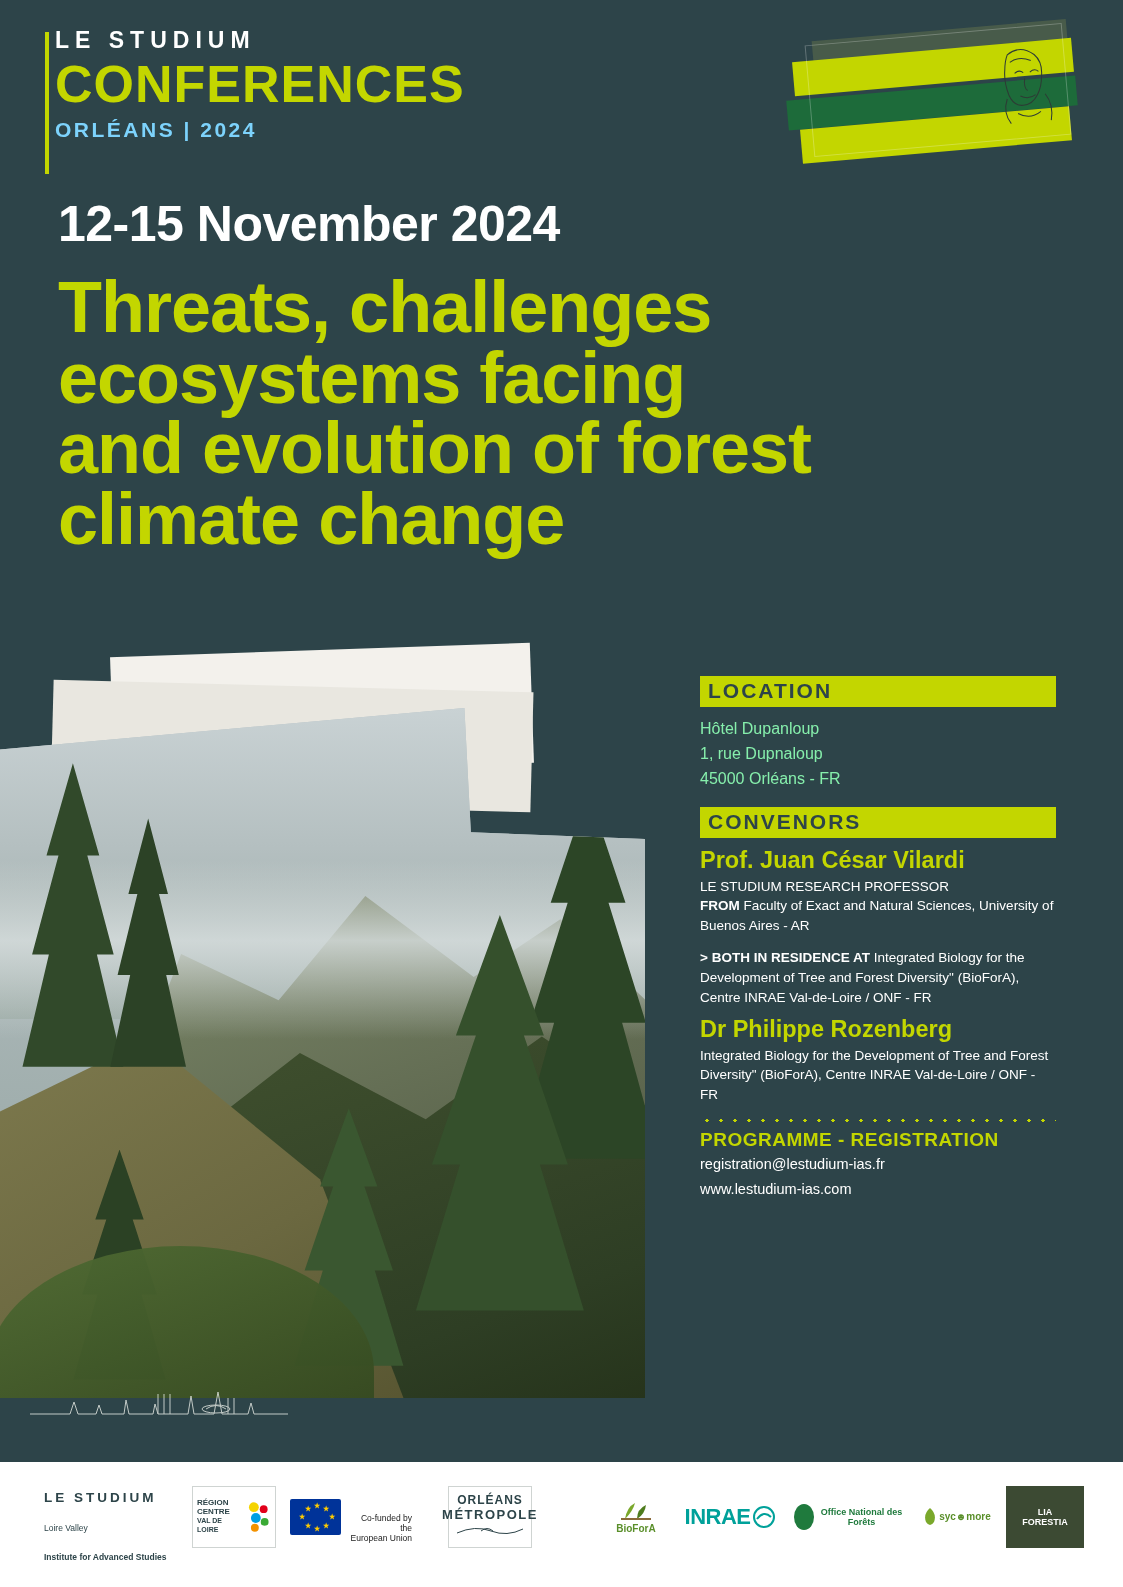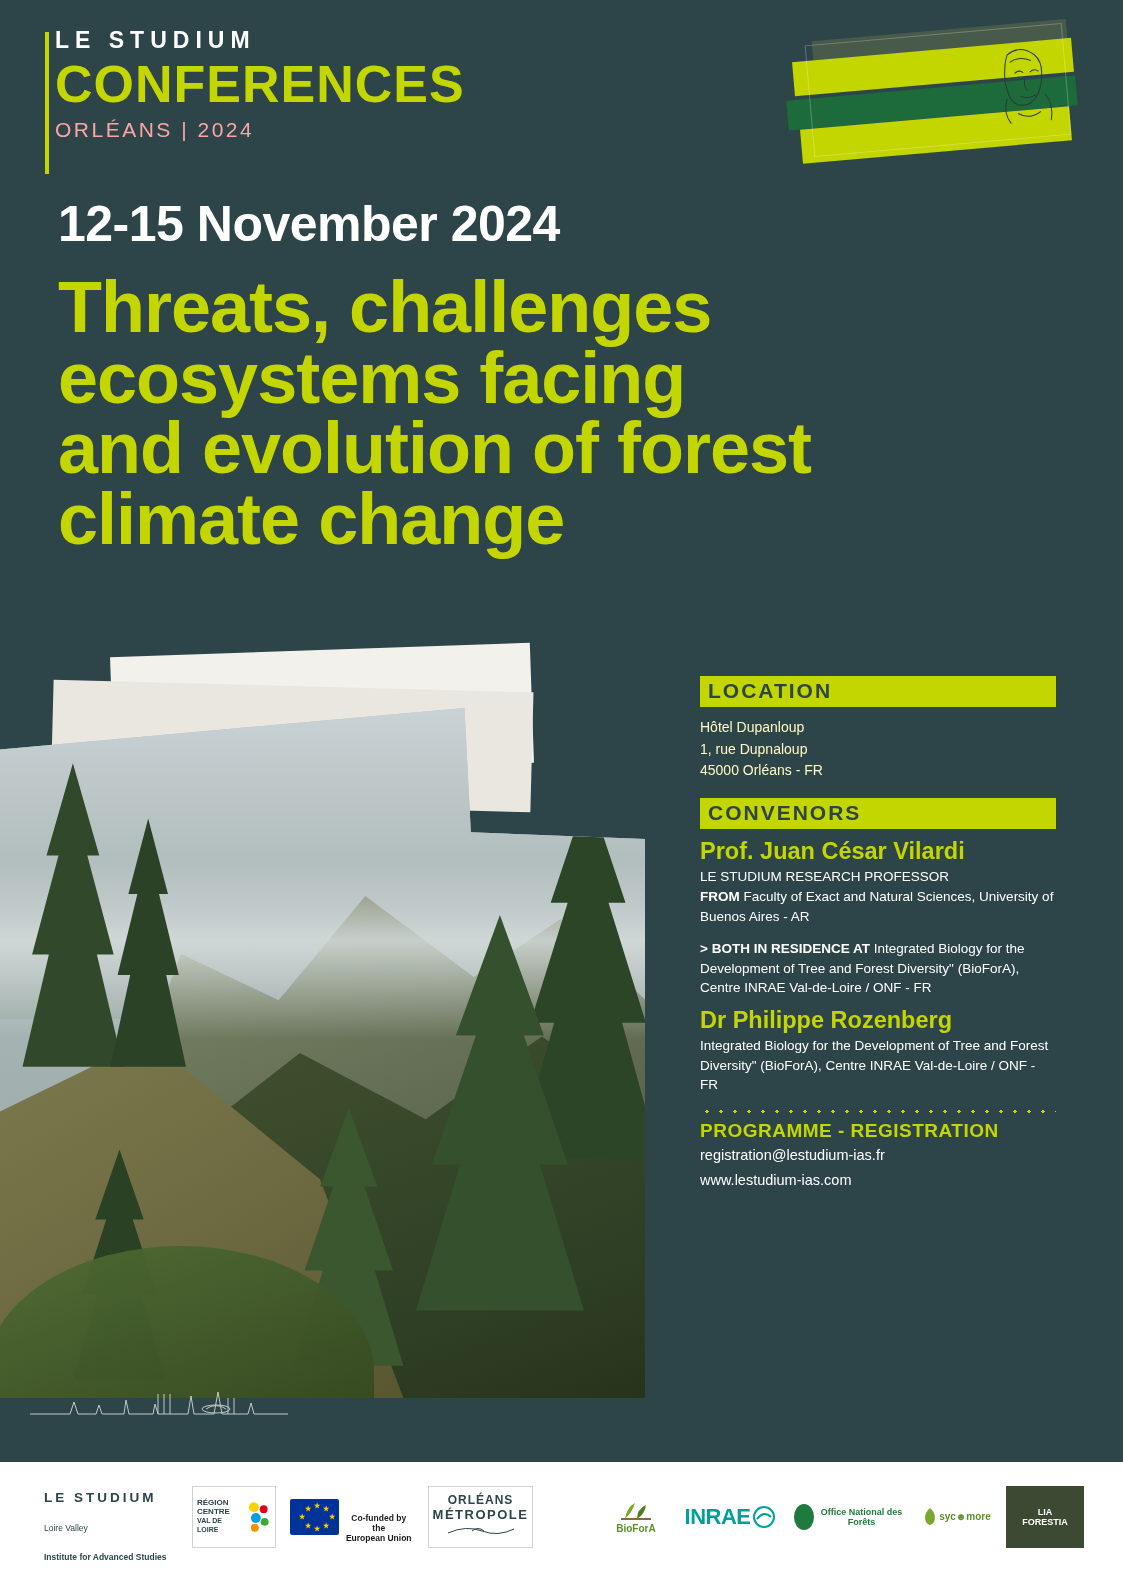--- a/index.html
+++ b/index.html
@@ -21,22 +21,22 @@
   }
   .brand-le-studium {
     font-size:23px; font-weight:bold; letter-spacing:6px;
     color:#ffffff; line-height:1.1;
   }
   .brand-conferences {
     font-size:52px; font-weight:bold; letter-spacing:1px;
     color:#c3d600; line-height:1.05; margin-top:4px;
   }
   .brand-place {
-    font-size:21px; font-weight:normal; letter-spacing:2.5px;
-    color:#fca5a5; margin-top:6px;
+    font-size:21px; font-weight:bold; letter-spacing:2.5px;
+    color:#7dd3fc; margin-top:6px;
   }
 
   
   .artwork { position:absolute; top:20px; right:36px; width:300px; height:150px; }
   .art-band { position:absolute; }
   .b1 { left:6px; top:30px; width:280px; height:34px; background:#c3d600; transform:rotate(-5deg); }
   .b2 { left:0px; top:68px; width:290px; height:30px; background:#1d6b3a; transform:rotate(-5deg); }
   .b3 { left:14px; top:98px; width:270px; height:34px; background:#c3d600; transform:rotate(-5deg); }
   .b-dark { left:26px; top:10px; width:255px; height:42px; background:#4d5f4a; transform:rotate(-5deg); opacity:.85; }
   .art-frame {
@@ -120,21 +120,21 @@
   
   .skyline { position:absolute; left:28px; top:1372px; width:300px; height:44px; opacity:.8; }
 
   
   .rcol { position:absolute; left:700px; top:676px; width:356px; }
   .band {
     background:#c3d600; color:#2d4449;
     font-size:21px; font-weight:bold; letter-spacing:2px;
     padding:3px 0 4px 8px; margin-bottom:10px; width:356px;
   }
-  .info-line { font-size:14px; line-height:1.55; color:#fef9c3; }
+  .info-line { font-size:16px; line-height:1.55; color:#86efac; }
   .gap { height:16px; }
   .conv-name {
     color:#c3d600; font-size:23.5px; font-weight:bold;
     line-height:1.08; margin:10px 0 3px 0;
   }
   .conv-role { font-size:13.5px; line-height:1.45; color:#ffffff; }
   .conv-role b { font-weight:bold; }
   .note { font-size:13.5px; line-height:1.45; margin-top:13px; }
 
   .dotline { margin:14px 0 6px 0; width:356px; height:5px;
@@ -151,30 +151,30 @@
 
   .logo {
     position:absolute; top:24px; height:62px;
     background:#ffffff; border:1px solid #cfd4d2;
     display:flex; align-items:center; justify-content:center;
     font-size:9px; color:#2d4449; text-align:center; line-height:1.15;
     padding:2px 4px; font-weight:bold;
   }
   .lg-region { left:192px; width:84px; }
   .lg-eu     { left:286px; width:130px; border:none; background:#ffffff; }
-  .lg-orl    { left:428px; width:105px; }
+  .lg-orl    { left:448px; width:84px; }
   .lg-bio    { left:600px; width:72px; border:none; }
   .lg-inrae  { left:676px; width:108px; border:none; }
   .lg-onf    { left:790px; width:118px; border:none; }
   .lg-syco   { left:912px; width:88px; border:none; }
   .lg-lia    { left:1006px; width:78px; border:none; background:#3c4a33; color:#ffffff; }
 
   .eu-flag { width:52px; height:36px; background:#003399; position:relative; border-radius:2px; }
   .eu-star { position:absolute; color:#ffcc00; font-size:7px; line-height:7px; }
-  .eu-text { font-size:8.5px; color:#1a1a1a; text-align:center; margin-left:6px; font-weight:bold;margin-top:24px; }
+  .eu-text { font-size:8.5px; color:#1a1a1a; text-align:right; margin-left:6px; font-weight:normal;margin-top:24px; }
 
   .inrae-text { font-size:22px; font-weight:bold; color:#00a19a; letter-spacing:-0.5px; }
   .onf-circle { width:26px; height:26px; border-radius:50%; background:#1f7a3d; margin-right:5px; }
   .onf-text { font-size:9px; font-weight:bold; color:#1f7a3d; }
   .syco-text { font-size:10px; font-weight:bold; color:#5a8f2a; }
   .bio-text { font-size:10px; font-weight:bold; color:#5a8f2a; }
   .row { display:flex; align-items:center; }
 </style>
 </head>
 <body>

